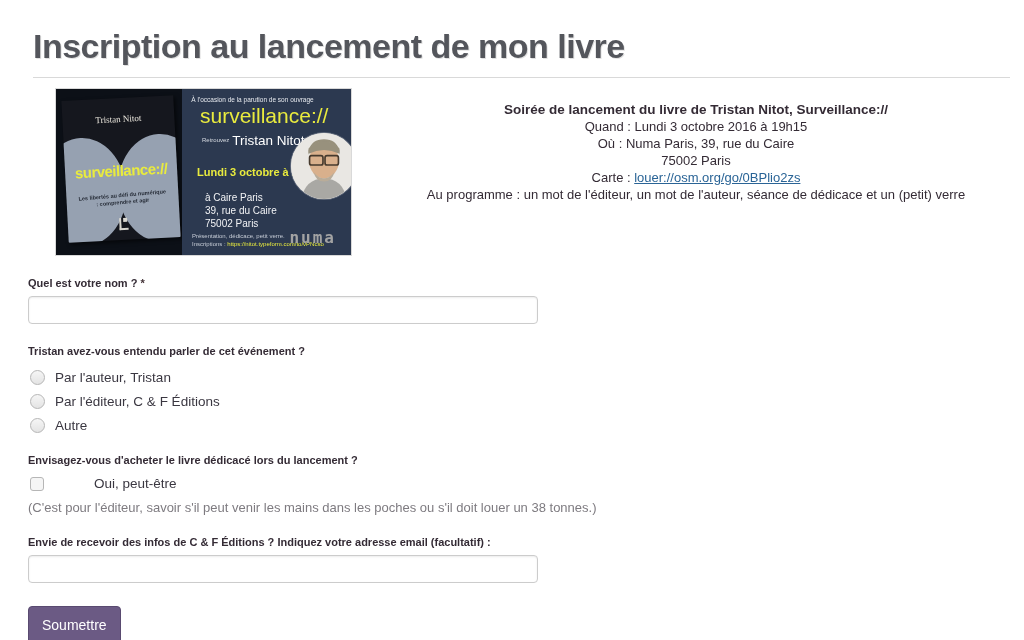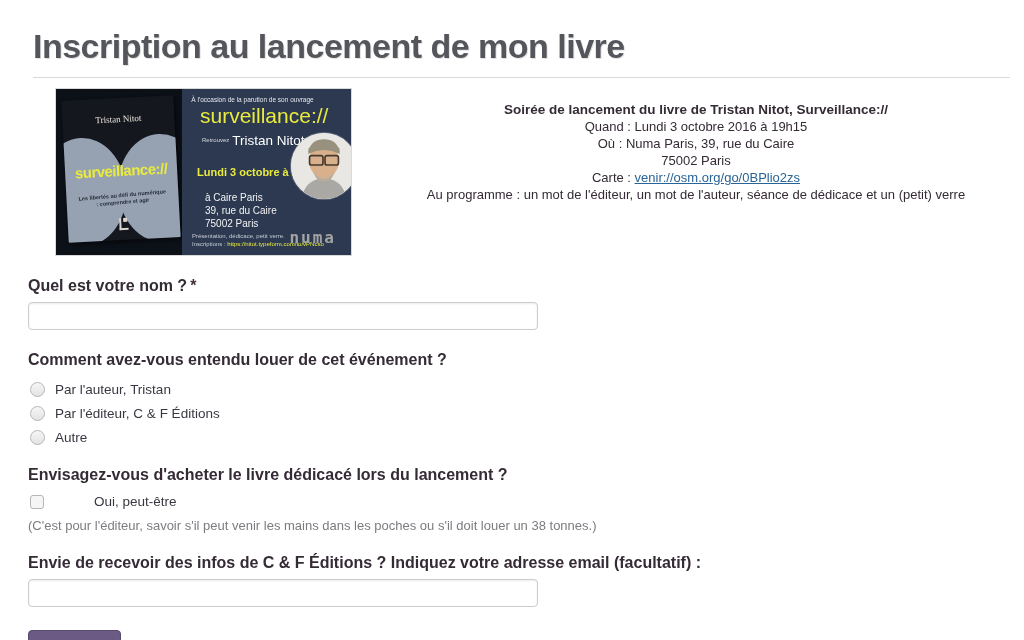--- a/index.html
+++ b/index.html
@@ -132,21 +132,21 @@
     color: #342b35;
     padding: 13px 6px 0 36px;
   }
   .event-text .event-heading { font-weight: bold; font-size: 13.5px; }
   .event-text a.map-link { color: #2a6496; text-decoration: underline; }
 
   
   .form-area { margin-top: 10px; }
   .form-label {
     font-weight: bold;
-    font-size: 16px;
+    font-size: 11px;
     color: #342b35;
     margin: 21px 0 0 0;
   }
   .required-mark { color: #423136; margin-left: 3px; }
   .text-input {
     display: block;
     width: 510px; height: 28px;
     margin-top: 7px;
     border: 1px solid #cccccc;
     border-radius: 4px;
@@ -243,34 +243,34 @@
         <div class="numa-logo">numa</div>
       </div>
     </div>
 
     <div class="event-text">
       <div class="event-heading">Soirée de lancement du livre de Tristan Nitot, Surveillance://</div>
       <div>Quand : Lundi 3 octobre 2016 à 19h15</div>
       <div>Où : Numa Paris, 39, rue du Caire</div>
       <div>75002 Paris</div>
       <div>
-        <span>Carte : </span><a href="#" class="map-link">venir://osm.org/go/0BPlio2zs</a>
+        <span>Carte : </span><a href="#" class="map-link">louer://osm.org/go/0BPlio2zs</a>
       </div>
       <div>Au programme : un mot de l'éditeur, un mot de l'auteur, séance de dédicace et un (petit) verre</div>
     </div>
   </div>
 
   <form class="form-area">
 
     <div class="form-label">
       <span>Quel est votre nom ?</span><span class="required-mark">*</span>
     </div>
     <input type="text" class="text-input" style="">
 
-    <div class="form-label">Comment avez-vous entendu louer de cet événement ?</div>
+    <div class="form-label">Tristan avez-vous entendu parler de cet événement ?</div>
     <div class="options-group">
       <label class="option-row">
         <input type="radio" name="heard" style="">
         <span>Par l'auteur, Tristan</span>
       </label>
       <label class="option-row">
         <input type="radio" name="heard" style="">
         <span>Par l'éditeur, C &amp; F Éditions</span>
       </label>
       <label class="option-row">

